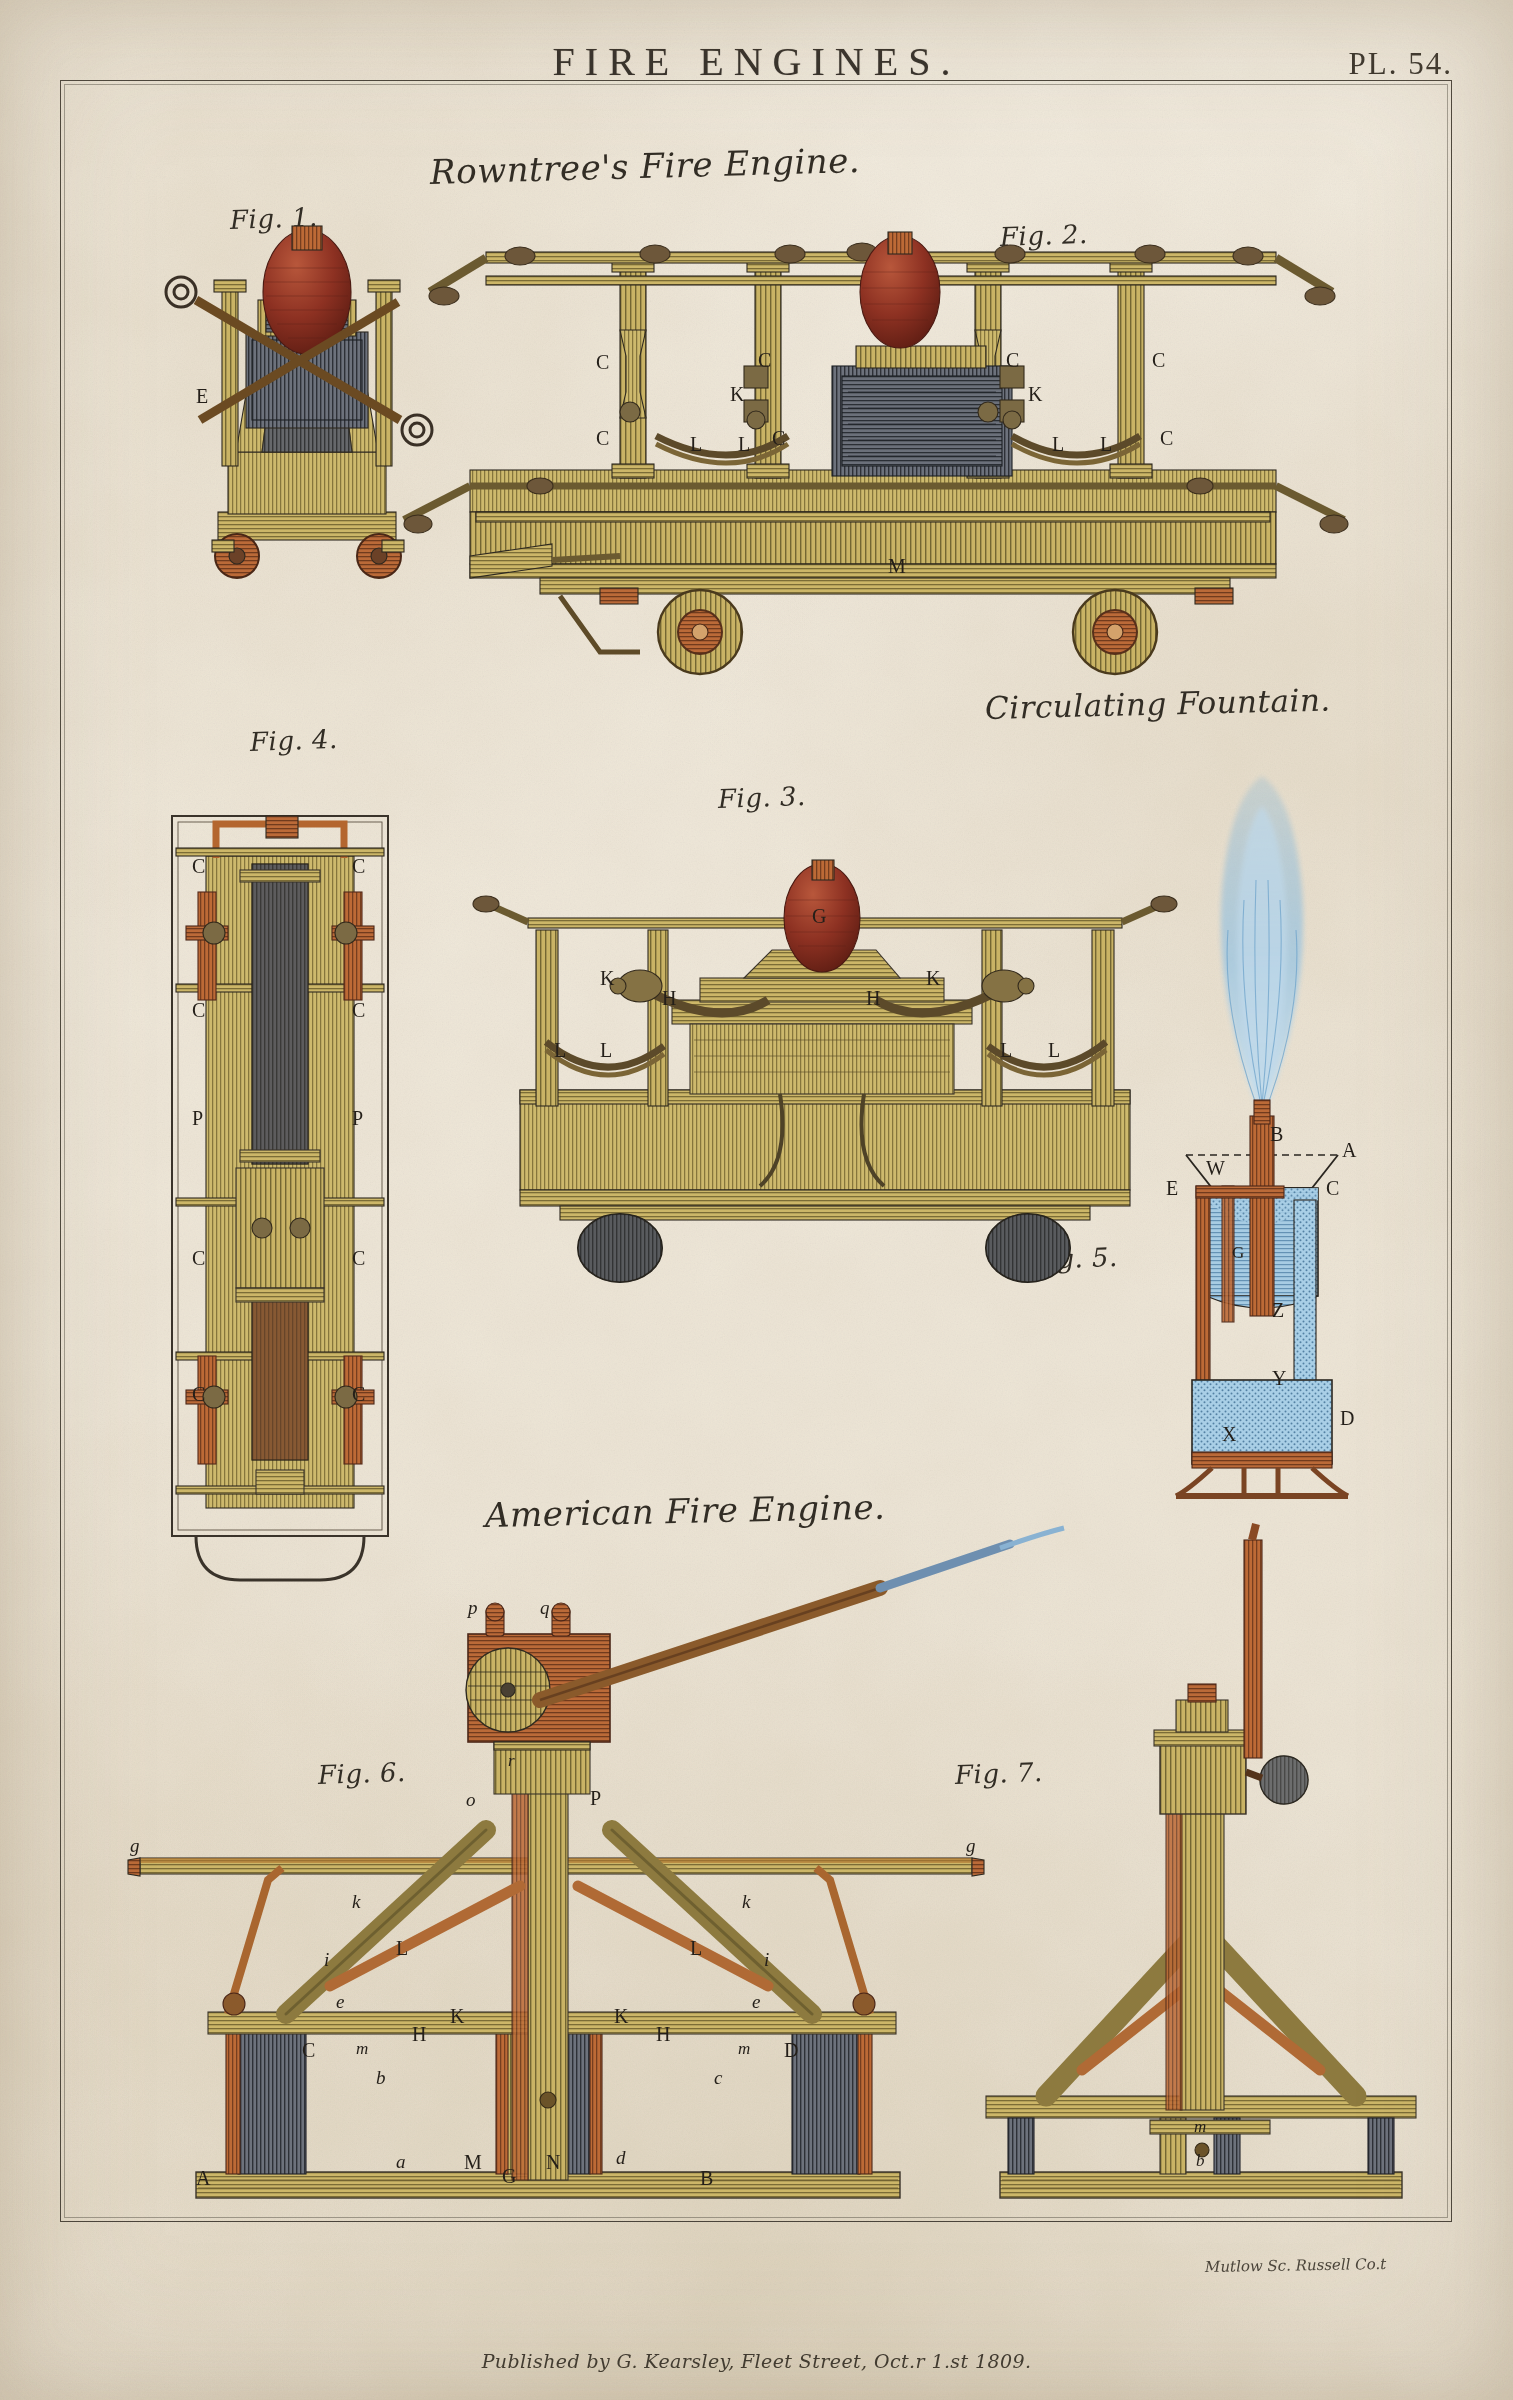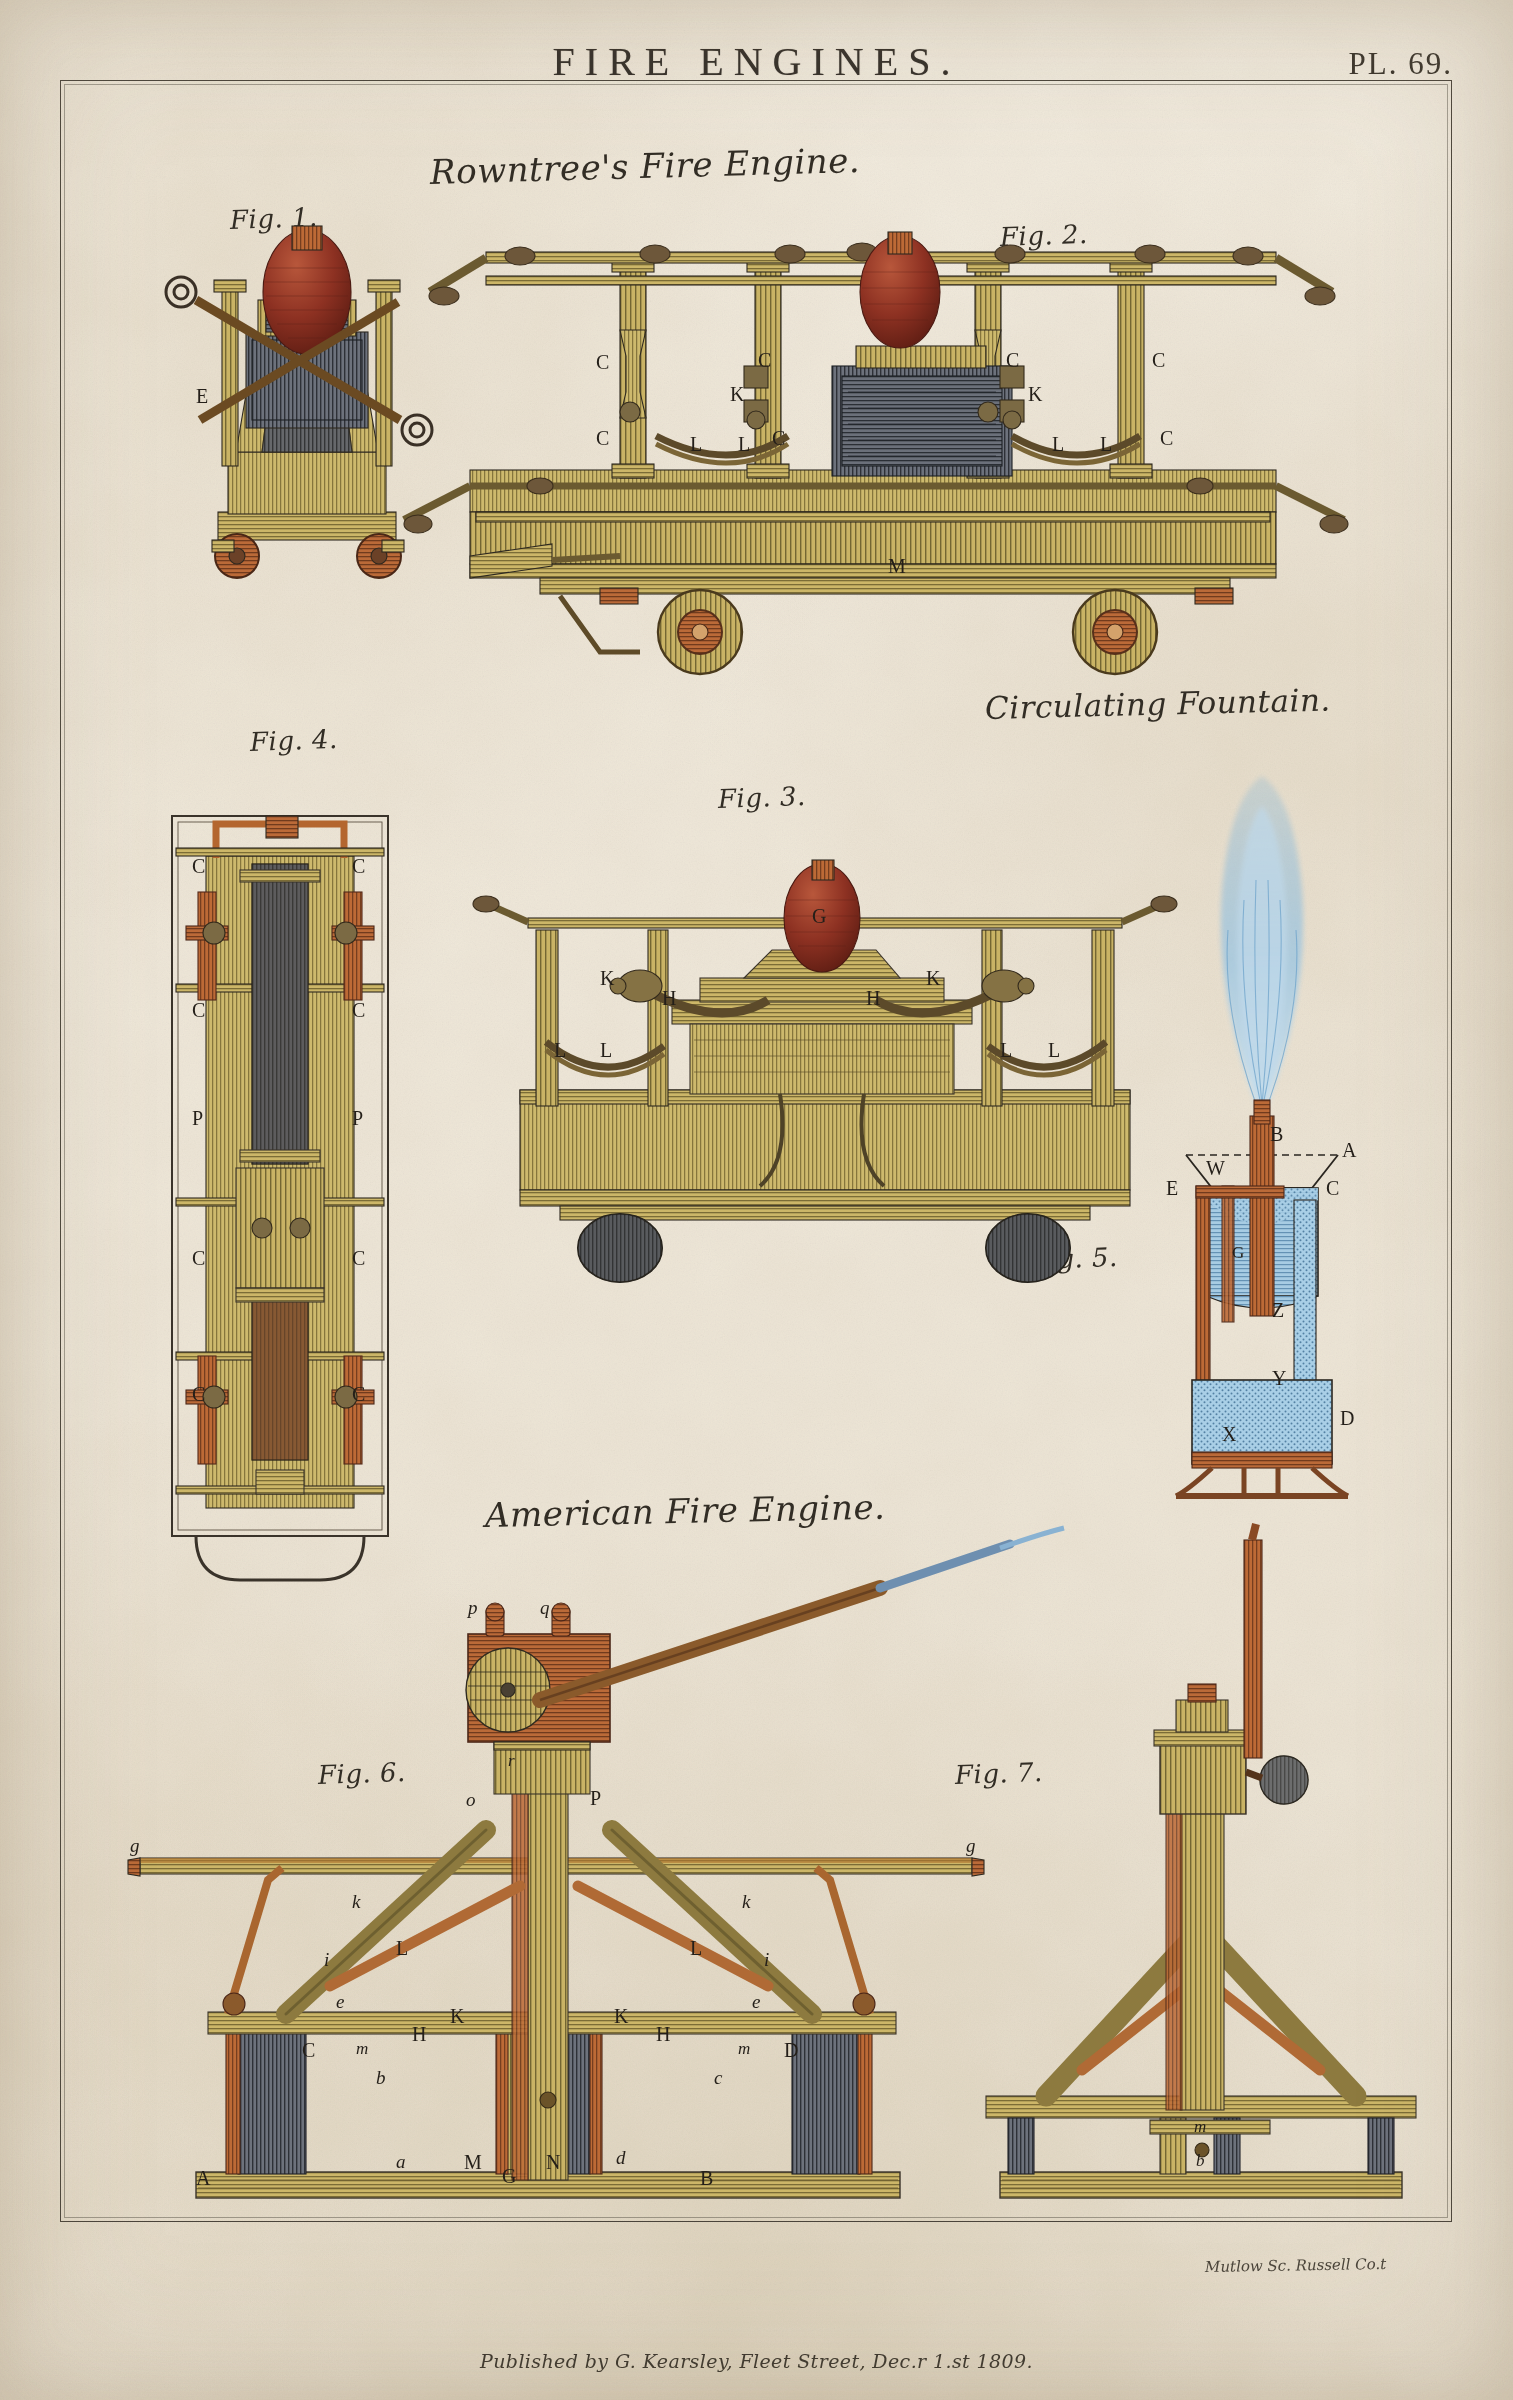--- a/index.html
+++ b/index.html
@@ -100,38 +100,38 @@
     <filter id="ffox">
         <feTurbulence type="fractalNoise" baseFrequency="0.012" numOctaves="3" seed="21"></feTurbulence>
       <feColorMatrix type="matrix" values="0 0 0 0 .62  0 0 0 0 .52  0 0 0 0 .34  0 0 0 .34 0"></feColorMatrix>
       </filter>
   </defs>
   <rect width="1513" height="2400" filter="url(#fgrain)"></rect>
   <rect width="1513" height="2400" filter="url(#ffox)" opacity=".55"></rect>
 </svg>
 
 <div class="hdr" id="plate-title">FIRE ENGINES.</div>
-<div class="hdr" id="plate-number">PL. 69.</div>
+<div class="hdr" id="plate-number">PL. 54.</div>
 
 <div id="frame"></div>
 
 <div class="script sect-title" style="left:430px;top:152px;transform:rotate(-1.6deg);">Rowntree's Fire Engine.</div>
 <div class="script sect-title" style="left:985px;top:690px;transform:rotate(-1.4deg);font-size:31px;">Circulating Fountain.</div>
 <div class="script sect-title" style="left:485px;top:1495px;transform:rotate(-1.2deg);">American Fire Engine.</div>
 
 <div class="script figlabel" style="left:230px;top:205px;transform:rotate(-2deg);">Fig. 1.</div>
 <div class="script figlabel" style="left:1000px;top:222px;transform:rotate(-2deg);">Fig. 2.</div>
 <div class="script figlabel" style="left:718px;top:784px;transform:rotate(-2deg);">Fig. 3.</div>
 <div class="script figlabel" style="left:250px;top:727px;transform:rotate(-2deg);">Fig. 4.</div>
 <div class="script figlabel" style="left:1030px;top:1245px;transform:rotate(-2deg);">Fig. 5.</div>
 <div class="script figlabel" style="left:318px;top:1760px;transform:rotate(-2deg);">Fig. 6.</div>
 <div class="script figlabel" style="left:955px;top:1760px;transform:rotate(-2deg);">Fig. 7.</div>
 
 <div class="script credit" style="left:1205px;top:2258px;transform:rotate(-1deg);">Mutlow Sc. Russell Co.t</div>
-<div class="imprint">Published by G. Kearsley, Fleet Street, Dec.r 1.st 1809.</div>
+<div class="imprint">Published by G. Kearsley, Fleet Street, Oct.r 1.st 1809.</div>
 
 <svg class="layer" width="1513" height="2400" viewBox="0 0 1513 2400">
   <defs>
 
     <pattern id="hv" width="4" height="4" patternUnits="userSpaceOnUse">
       <rect width="4" height="4" fill="#cdb96d"></rect>
       <rect width="1.25" height="4" fill="#6d5f2c" opacity=".75"></rect>
     </pattern>
     <pattern id="hv2" width="5" height="5" patternUnits="userSpaceOnUse">
       <rect width="5" height="5" fill="#c9b365"></rect>

